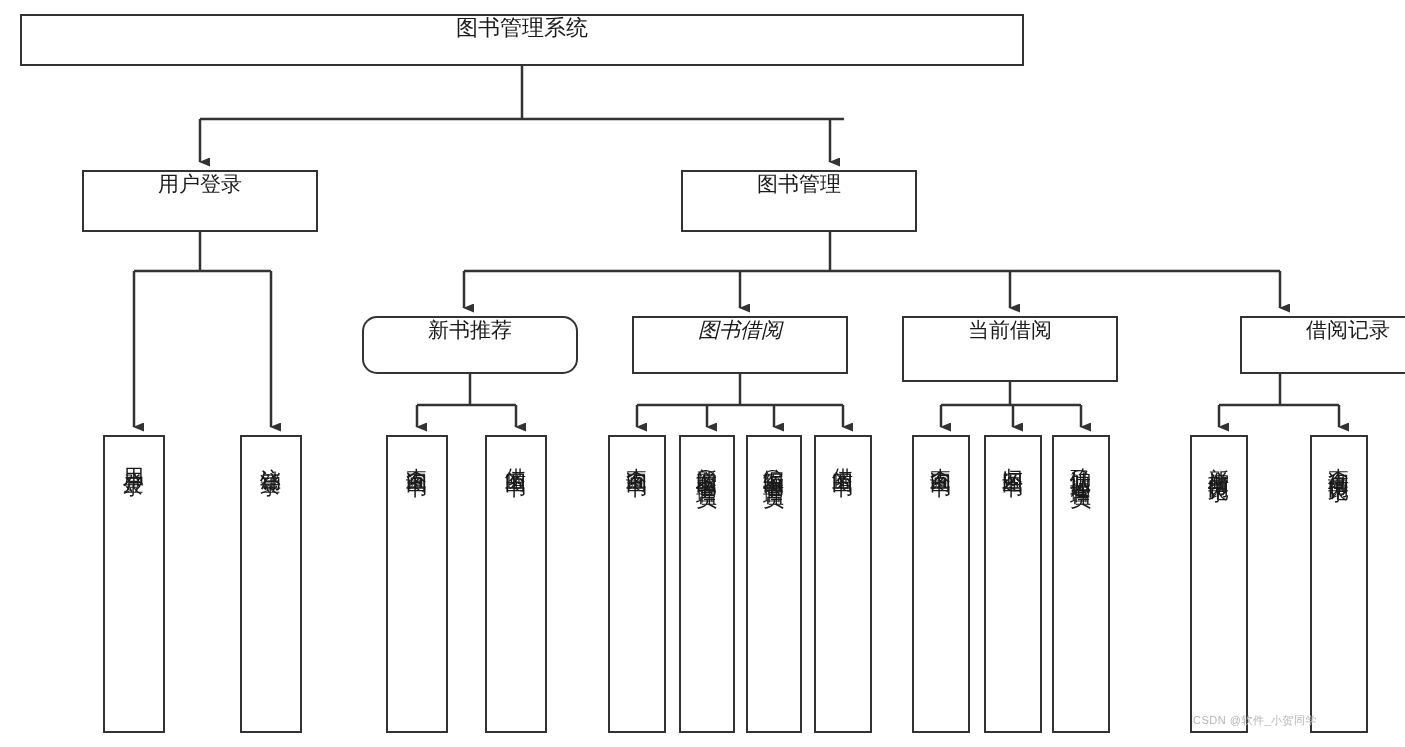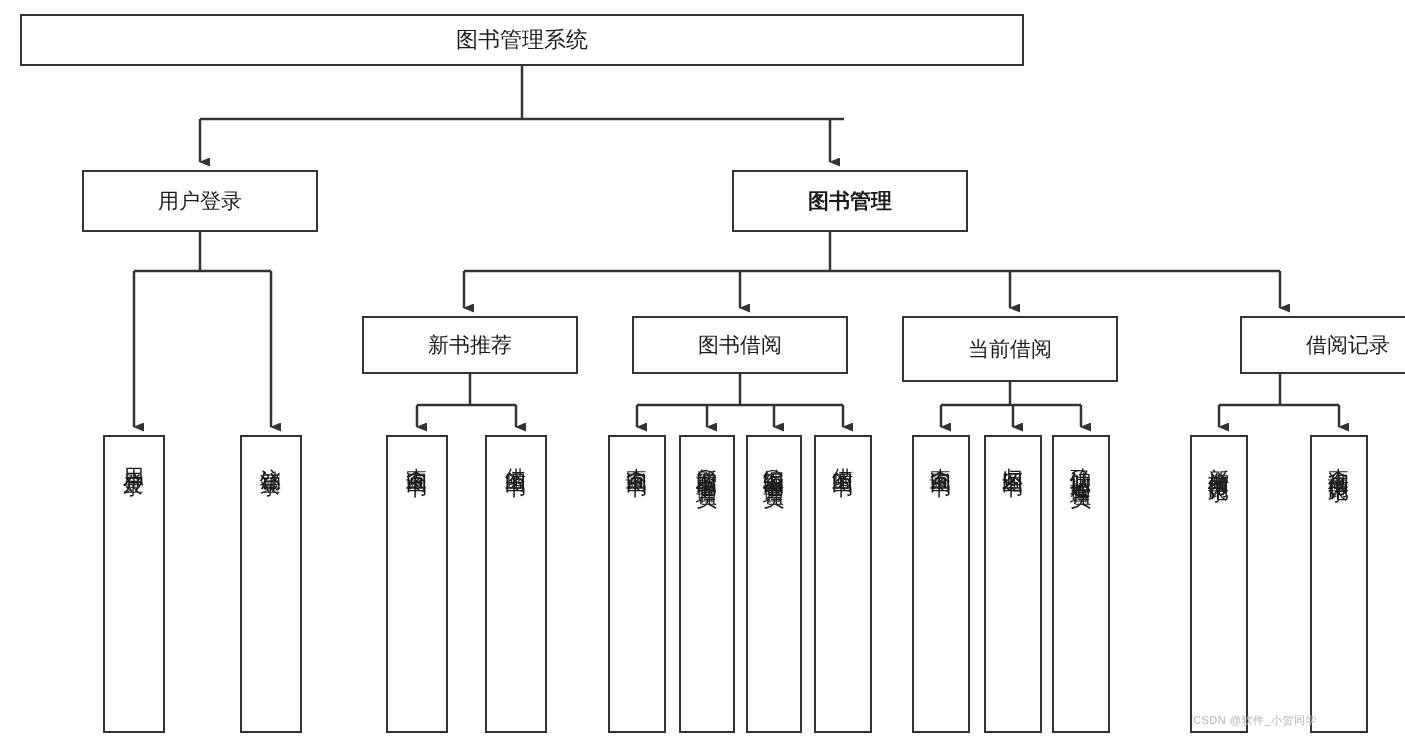--- a/index.html
+++ b/index.html
@@ -27,21 +27,21 @@
     width: 1405px;
     height: 747px;
     pointer-events: none;
   }
   .node {
     position: absolute;
     box-sizing: border-box;
     background: #ffffff;
     border: 2px solid #333333;
     display: flex;
-    align-items: center;
+    align-items: flex-start;
     justify-content: center;
     overflow: hidden;
   }
   .node .node-label {
     color: #1a1a1a;
     text-align: center;
     line-height: 1.12;
     white-space: nowrap;
   }
   .node.level-0 .node-label { font-size: 22px; }
@@ -125,28 +125,28 @@
     </g>
   </svg>
 
   <div class="node level-0" style="left:20px; top:14px; width:1004px; height:52px;">
     <span class="node-label">图书管理系统</span>
   </div>
 
   <div class="node level-1" style="left:82px; top:170px; width:236px; height:62px;">
     <span class="node-label">用户登录</span>
   </div>
-  <div class="node level-1" style="left:732px; top:170px; width:236px; height:62px;font-weight:bold;">
+  <div class="node level-1" style="left:681px; top:170px; width:236px; height:62px;">
     <span class="node-label">图书管理</span>
   </div>
 
-  <div class="node level-2" style="left:362px; top:316px; width:216px; height:58px;">
+  <div class="node level-2" style="left:362px; top:316px; width:216px; height:58px;border-radius:15px;">
     <span class="node-label">新书推荐</span>
   </div>
-  <div class="node level-2" style="left:632px; top:316px; width:216px; height:58px;">
+  <div class="node level-2" style="left:632px; top:316px; width:216px; height:58px;font-style:italic;">
     <span class="node-label">图书借阅</span>
   </div>
   <div class="node level-2" style="left:902px; top:316px; width:216px; height:66px;">
     <span class="node-label">当前借阅</span>
   </div>
   <div class="node level-2" style="left:1240px; top:316px; width:216px; height:58px;">
     <span class="node-label">借阅记录</span>
   </div>
 
   <div class="node leaf" style="left:103px; top:435px; width:62px; height:298px;">

